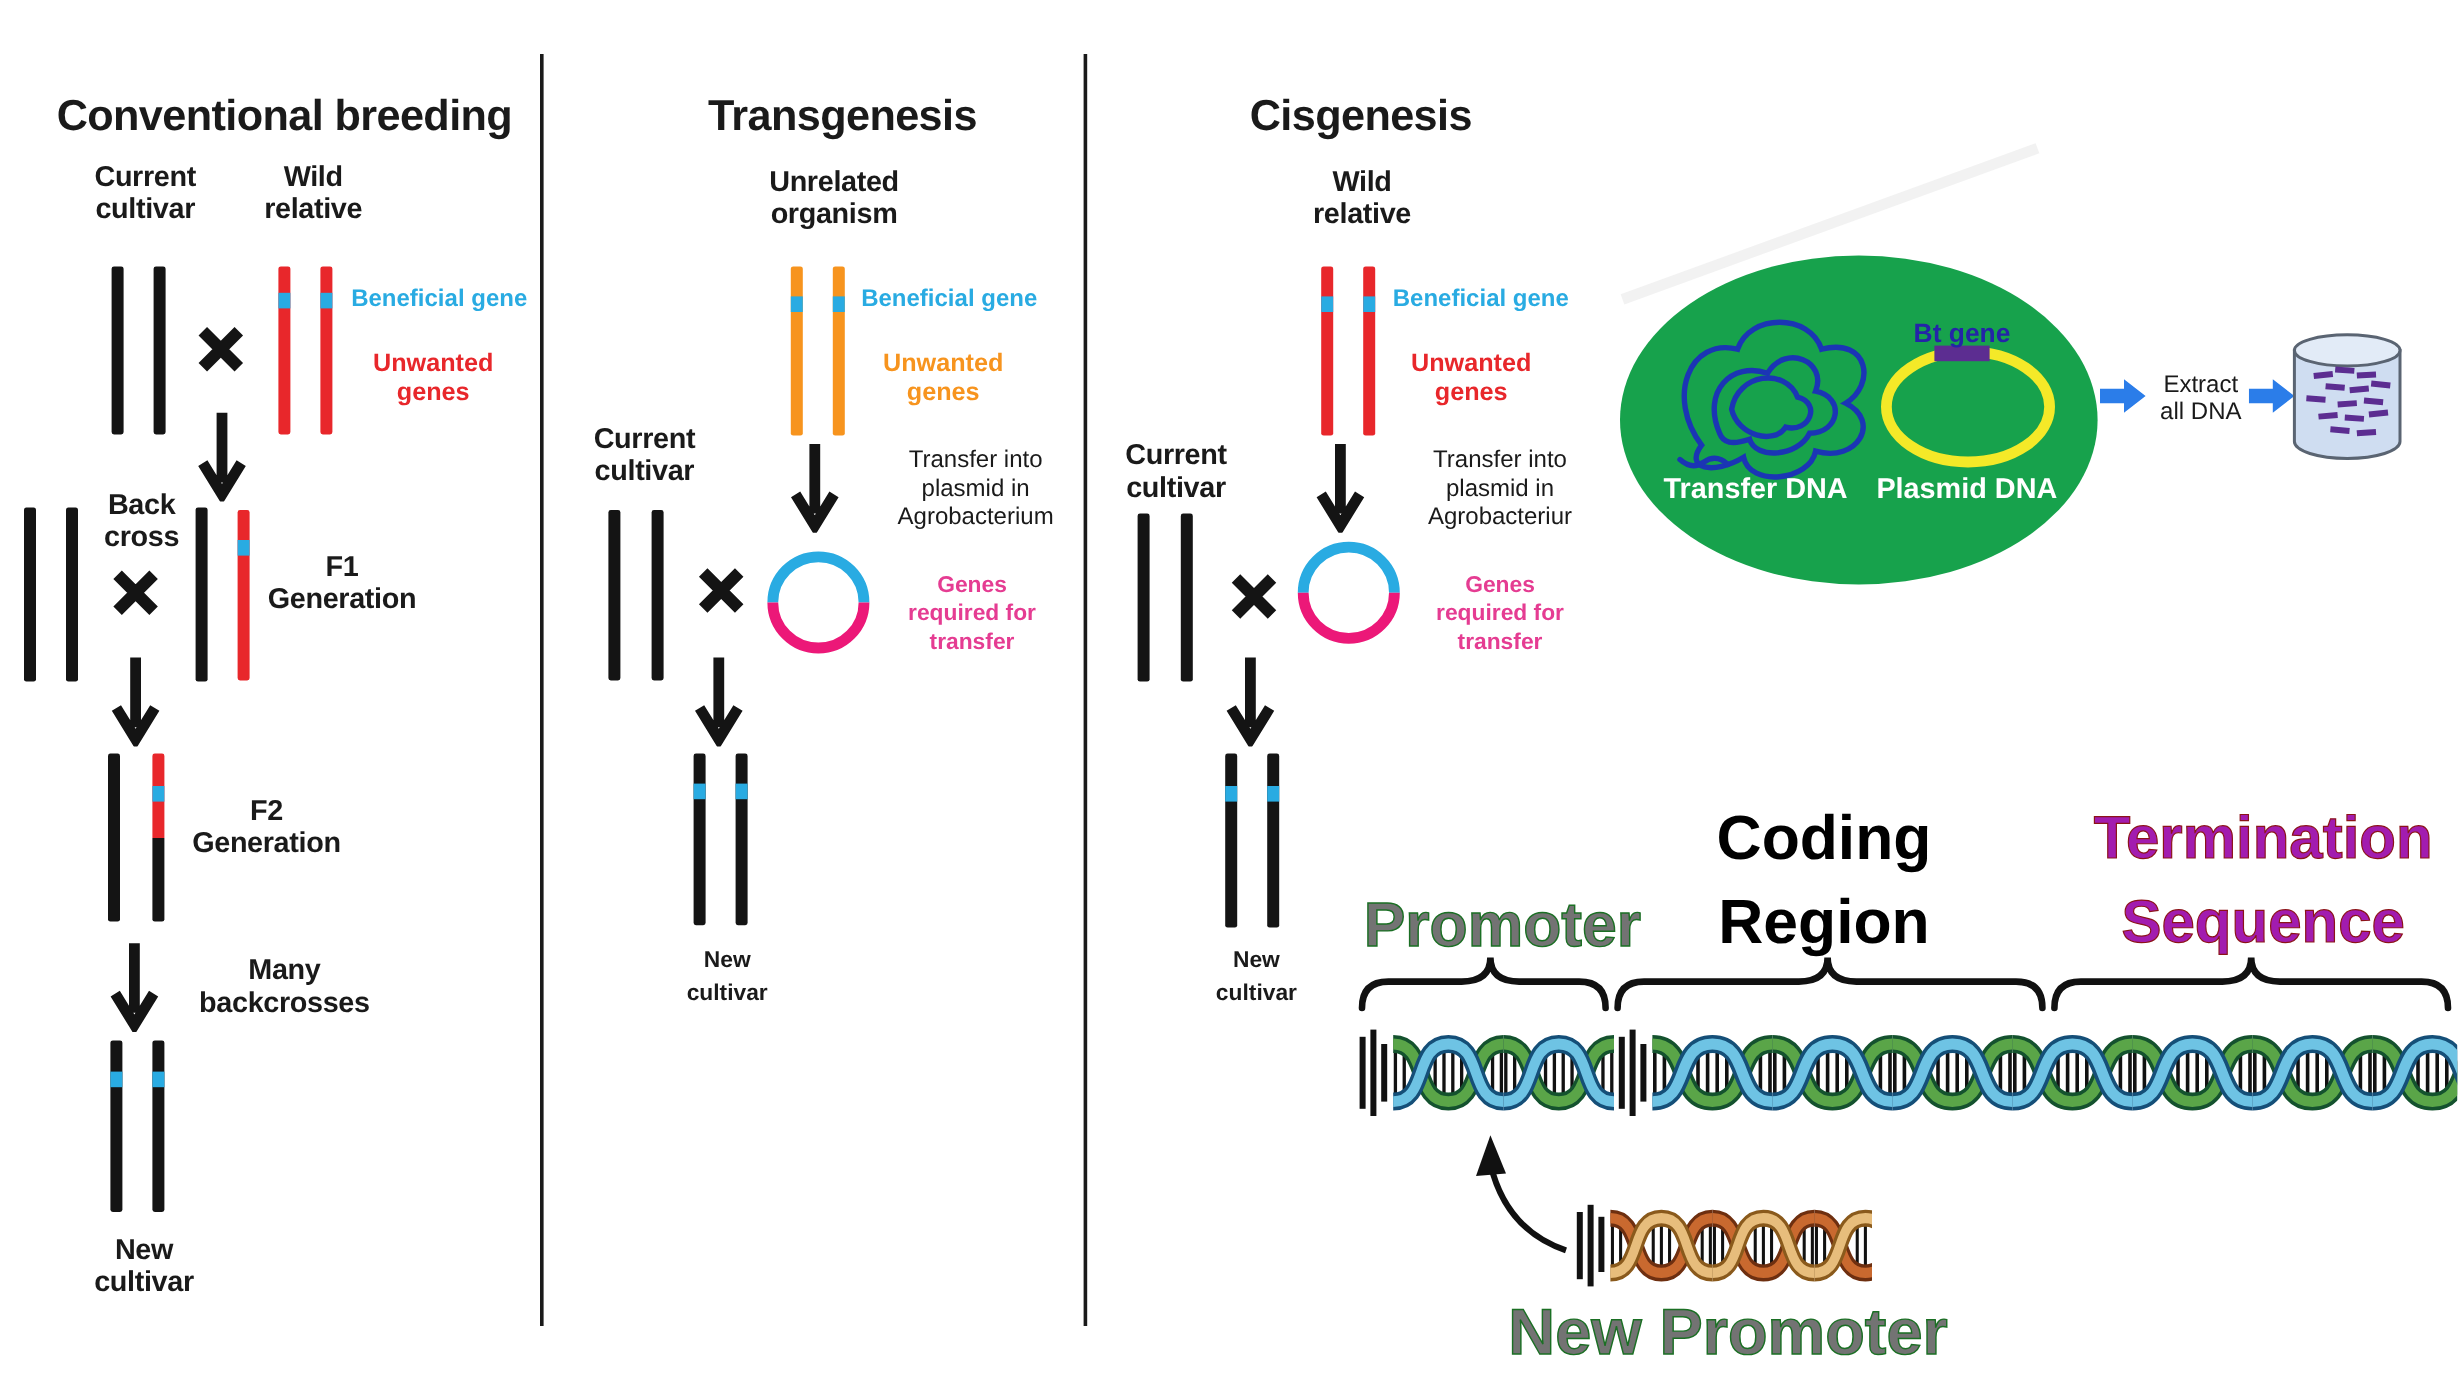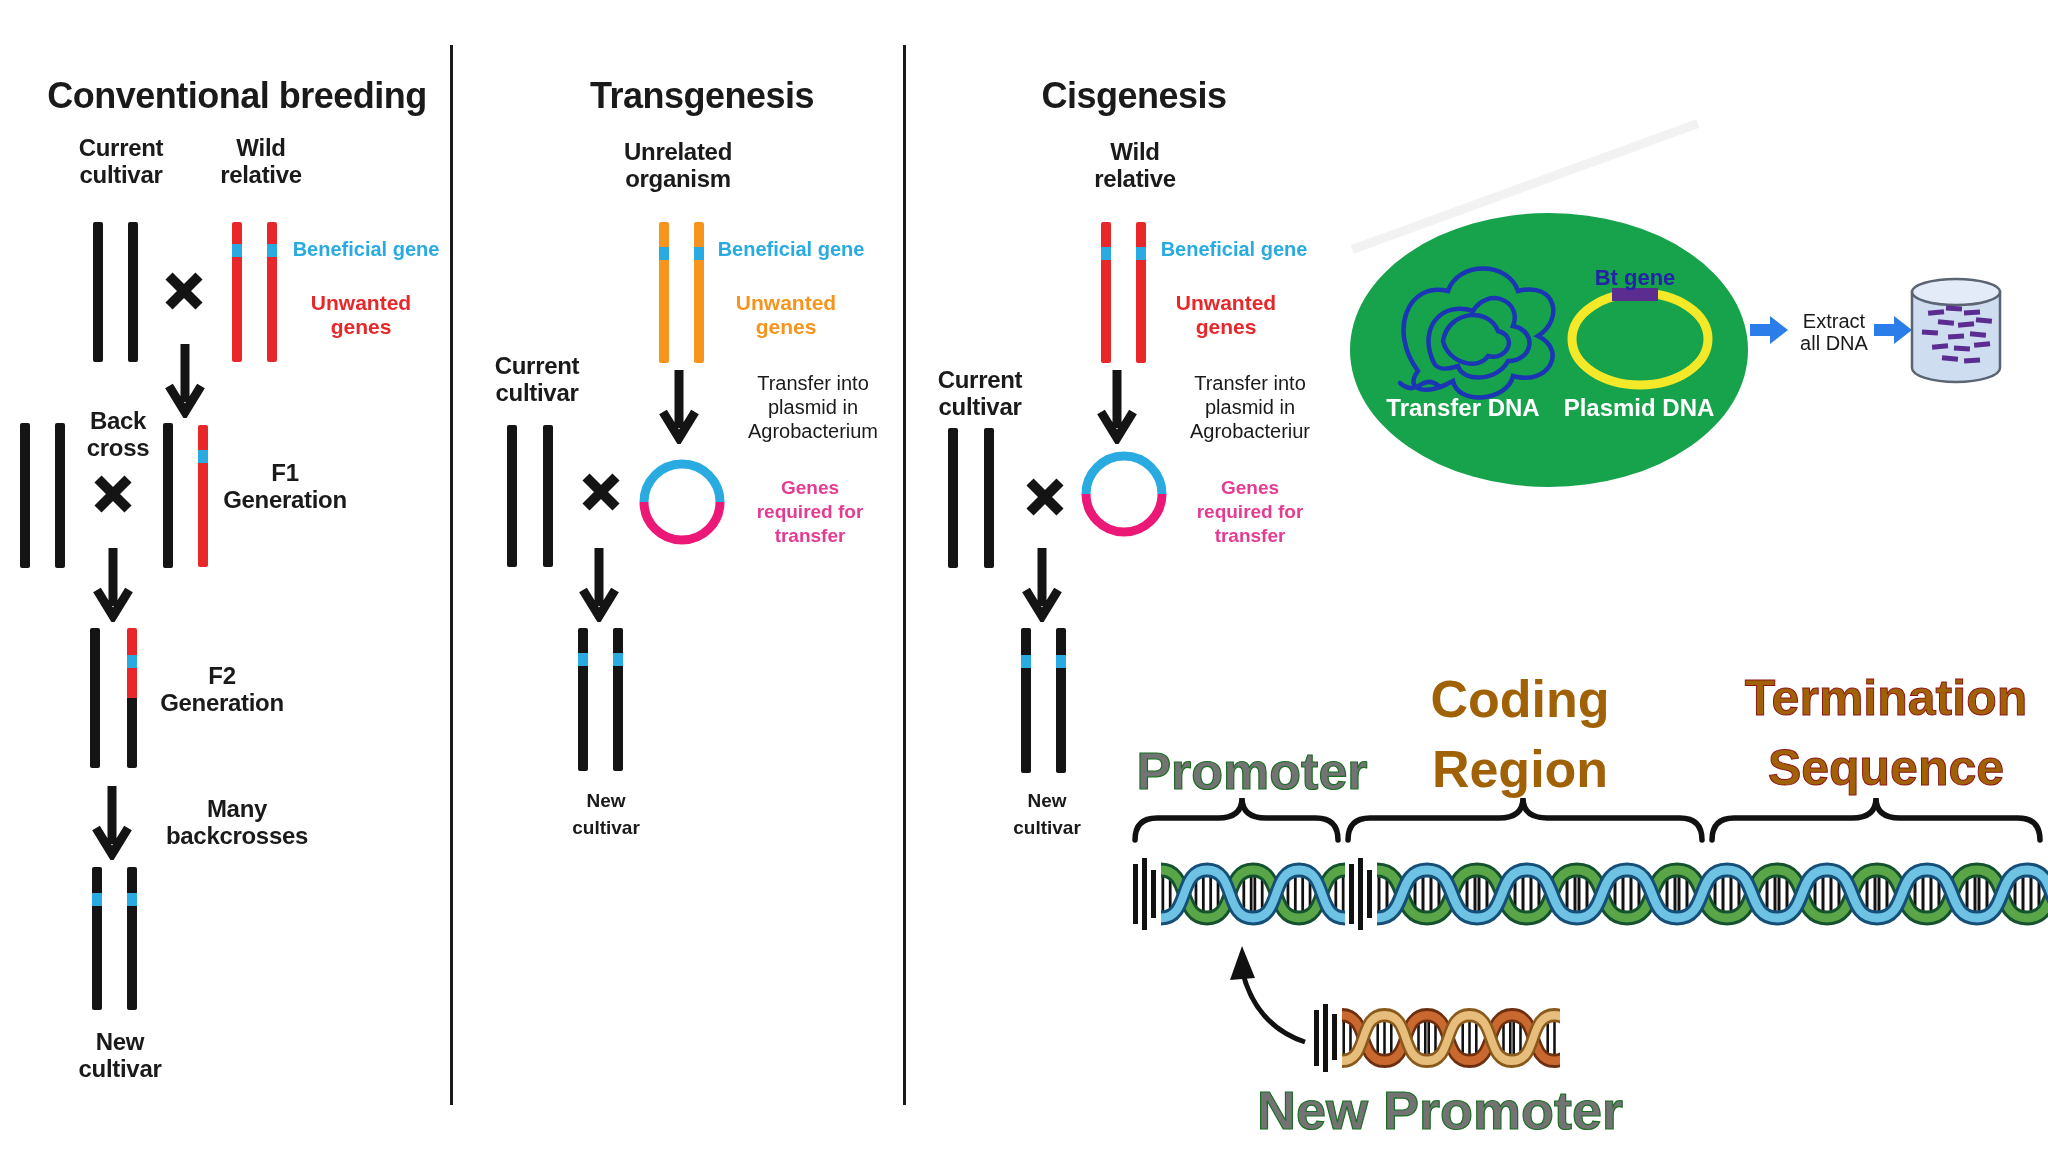--- a/index.html
+++ b/index.html
@@ -95,21 +95,21 @@
   <div class="chrom" style="left:92px;top:867px;height:143px">
     <div class="band" style="top:26px"></div>
   </div>
   <div class="chrom" style="left:127px;top:867px;height:143px">
     <div class="band" style="top:26px"></div>
   </div>
   <div class="t lbl" style="left:120px;top:1028px">New
 cultivar</div>
 
   <div class="t title" style="left:702px;top:76px">Transgenesis</div>
-  <div class="t lbl" style="left:678px;top:138px">Unrelated
+  <div class="t lbl" style="left:695px;top:138px">Unrelated
 organism</div>
 
   <div class="chrom" style="left:659px;top:222px;height:141px;background:#f7941e">
     <div class="band" style="top:25px"></div>
   </div>
   <div class="chrom" style="left:694px;top:222px;height:141px;background:#f7941e">
     <div class="band" style="top:25px"></div>
   </div>
   <div class="t blue-txt" style="left:791px;top:238px">Beneficial gene</div>
   <div class="t orange-txt" style="left:786px;top:291px">Unwanted
@@ -240,23 +240,23 @@
       <rect x="62" y="56" width="16" height="5" transform="rotate(5 70 58)"></rect>
       <rect x="24" y="68" width="16" height="5" transform="rotate(-5 32 70)"></rect>
       <rect x="46" y="70" width="16" height="5" transform="rotate(4 54 72)"></rect>
       <rect x="66" y="66" width="16" height="5" transform="rotate(-6 74 68)"></rect>
       <rect x="34" y="80" width="16" height="5" transform="rotate(5 42 82)"></rect>
       <rect x="56" y="82" width="16" height="5" transform="rotate(-4 64 84)"></rect>
     </g>
   </svg>
 
   <div class="t green-big" style="left:1252px;top:742px;font-size:52px">Promoter</div>
-  <div class="t" style="left:1520px;top:664px;font-size:52px;font-weight:700;color:#a16207;line-height:70px">Coding
+  <div class="t" style="left:1520px;top:664px;font-size:52px;font-weight:700;color:#000000;line-height:70px">Coding
 Region</div>
-  <div class="t" style="left:1886px;top:663px;font-size:50px;font-weight:700;color:#a16207;line-height:70px;-webkit-text-stroke:1px #8c1318">Termination
+  <div class="t" style="left:1886px;top:663px;font-size:50px;font-weight:700;color:#a21caf;line-height:70px;-webkit-text-stroke:1px #8c1318">Termination
 Sequence</div>
 
   <svg class="abs" style="left:1125px;top:790px" width="923" height="60" viewBox="0 0 923 60">
     <g stroke="#111" stroke-width="5.5" fill="none" stroke-linecap="round">
       <path d="M10,50 Q10,28 32,28 L93,28 Q117,28 117,8 Q117,28 141,28 L191,28 Q213,28 213,50"></path>
       <path d="M223,50 Q223,28 245,28 L374,28 Q398,28 398,8 Q398,28 422,28 L555,28 Q577,28 577,50"></path>
       <path d="M587,50 Q587,28 609,28 L727,28 Q751,28 751,8 Q751,28 775,28 L893,28 Q915,28 915,50"></path>
     </g>
   </svg>
 

